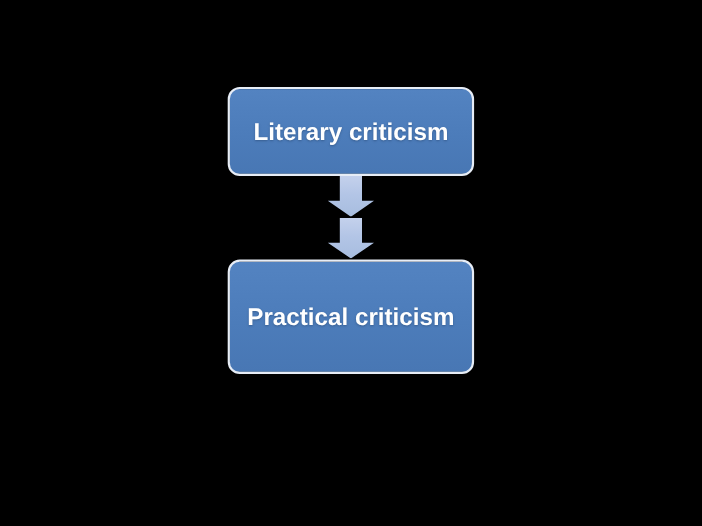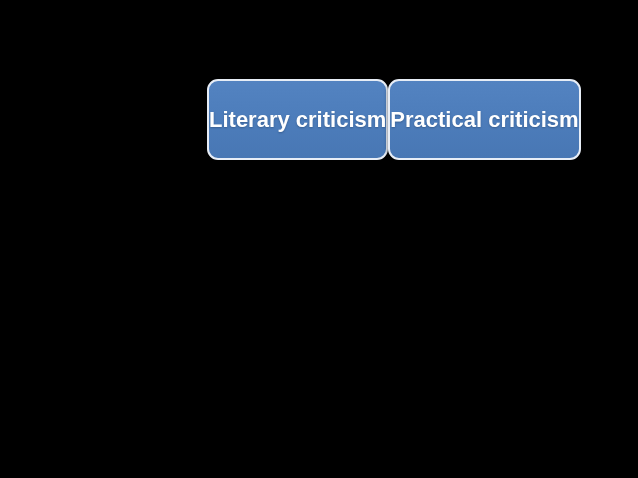--- a/index.html
+++ b/index.html
@@ -15,37 +15,37 @@
     overflow: hidden;
     font-family: "Liberation Sans", sans-serif;
   }
   .flow-column {
     position: absolute;
     top: 79px;
     left: 50%;
     transform: translateX(-50%);
     width: 224px;
     display: flex;
-    flex-direction: row;
+    flex-direction: column;
     align-items: center;
   }
   .flow-node {
     box-sizing: border-box;
     width: 224px;
     border: 2px solid #e7edf6;
     border-radius: 11px;
     background: linear-gradient(180deg, #5383c1 0%, #4c7cba 55%, #4877b4 100%);
     display: flex;
     align-items: center;
     justify-content: center;
     box-shadow: 0 2px 4px rgba(0,0,0,0.55);
   }
   .flow-node.h1 { height: 81px; }
   .flow-node.h2 { height: 78px; }
-  .flow-node.h3 { height: 81px; }
+  .flow-node.h3 { height: 104px; }
   .node-label {
     color: #ffffff;
     font-weight: bold;
     font-size: 22px;
     line-height: 30px;
     text-align: center;
     white-space: pre;
     text-shadow: 0 1px 2px rgba(20,40,70,0.35);
   }
   .down-arrow {

